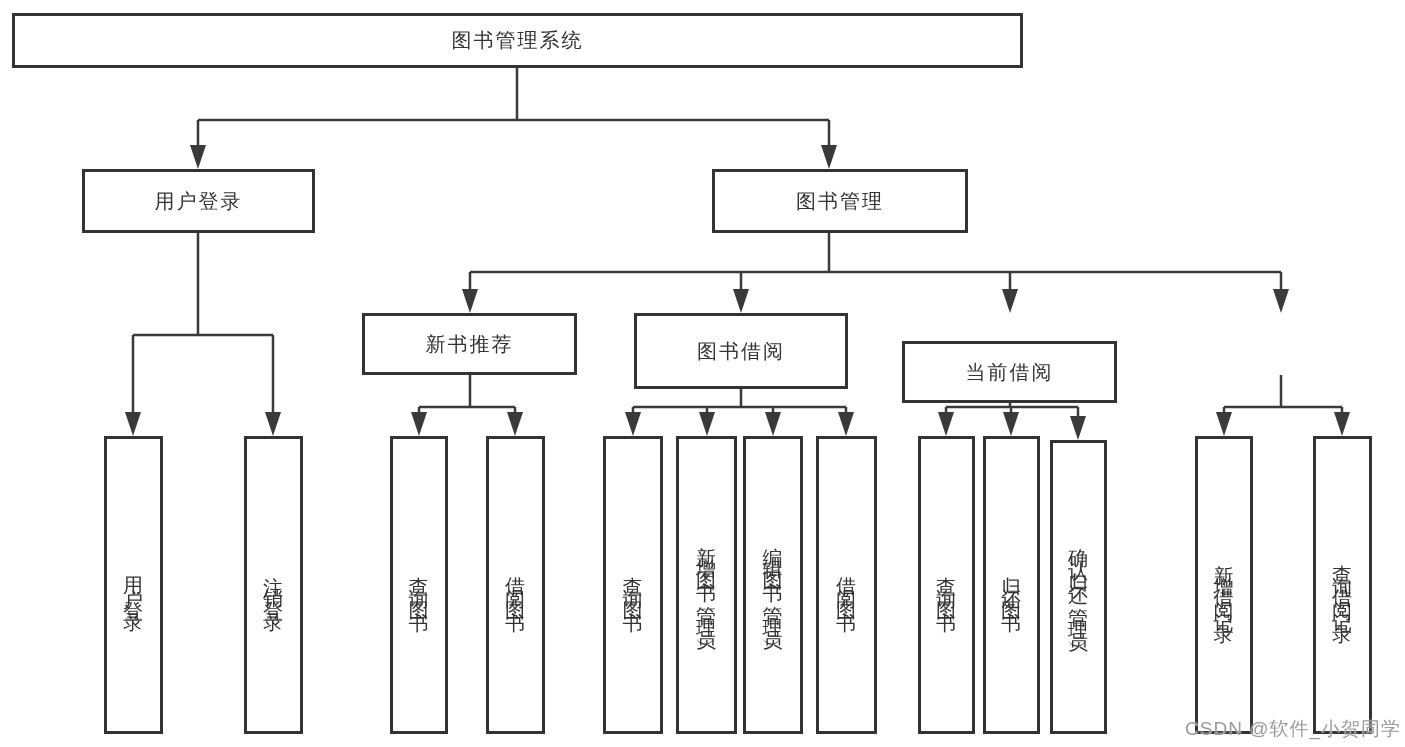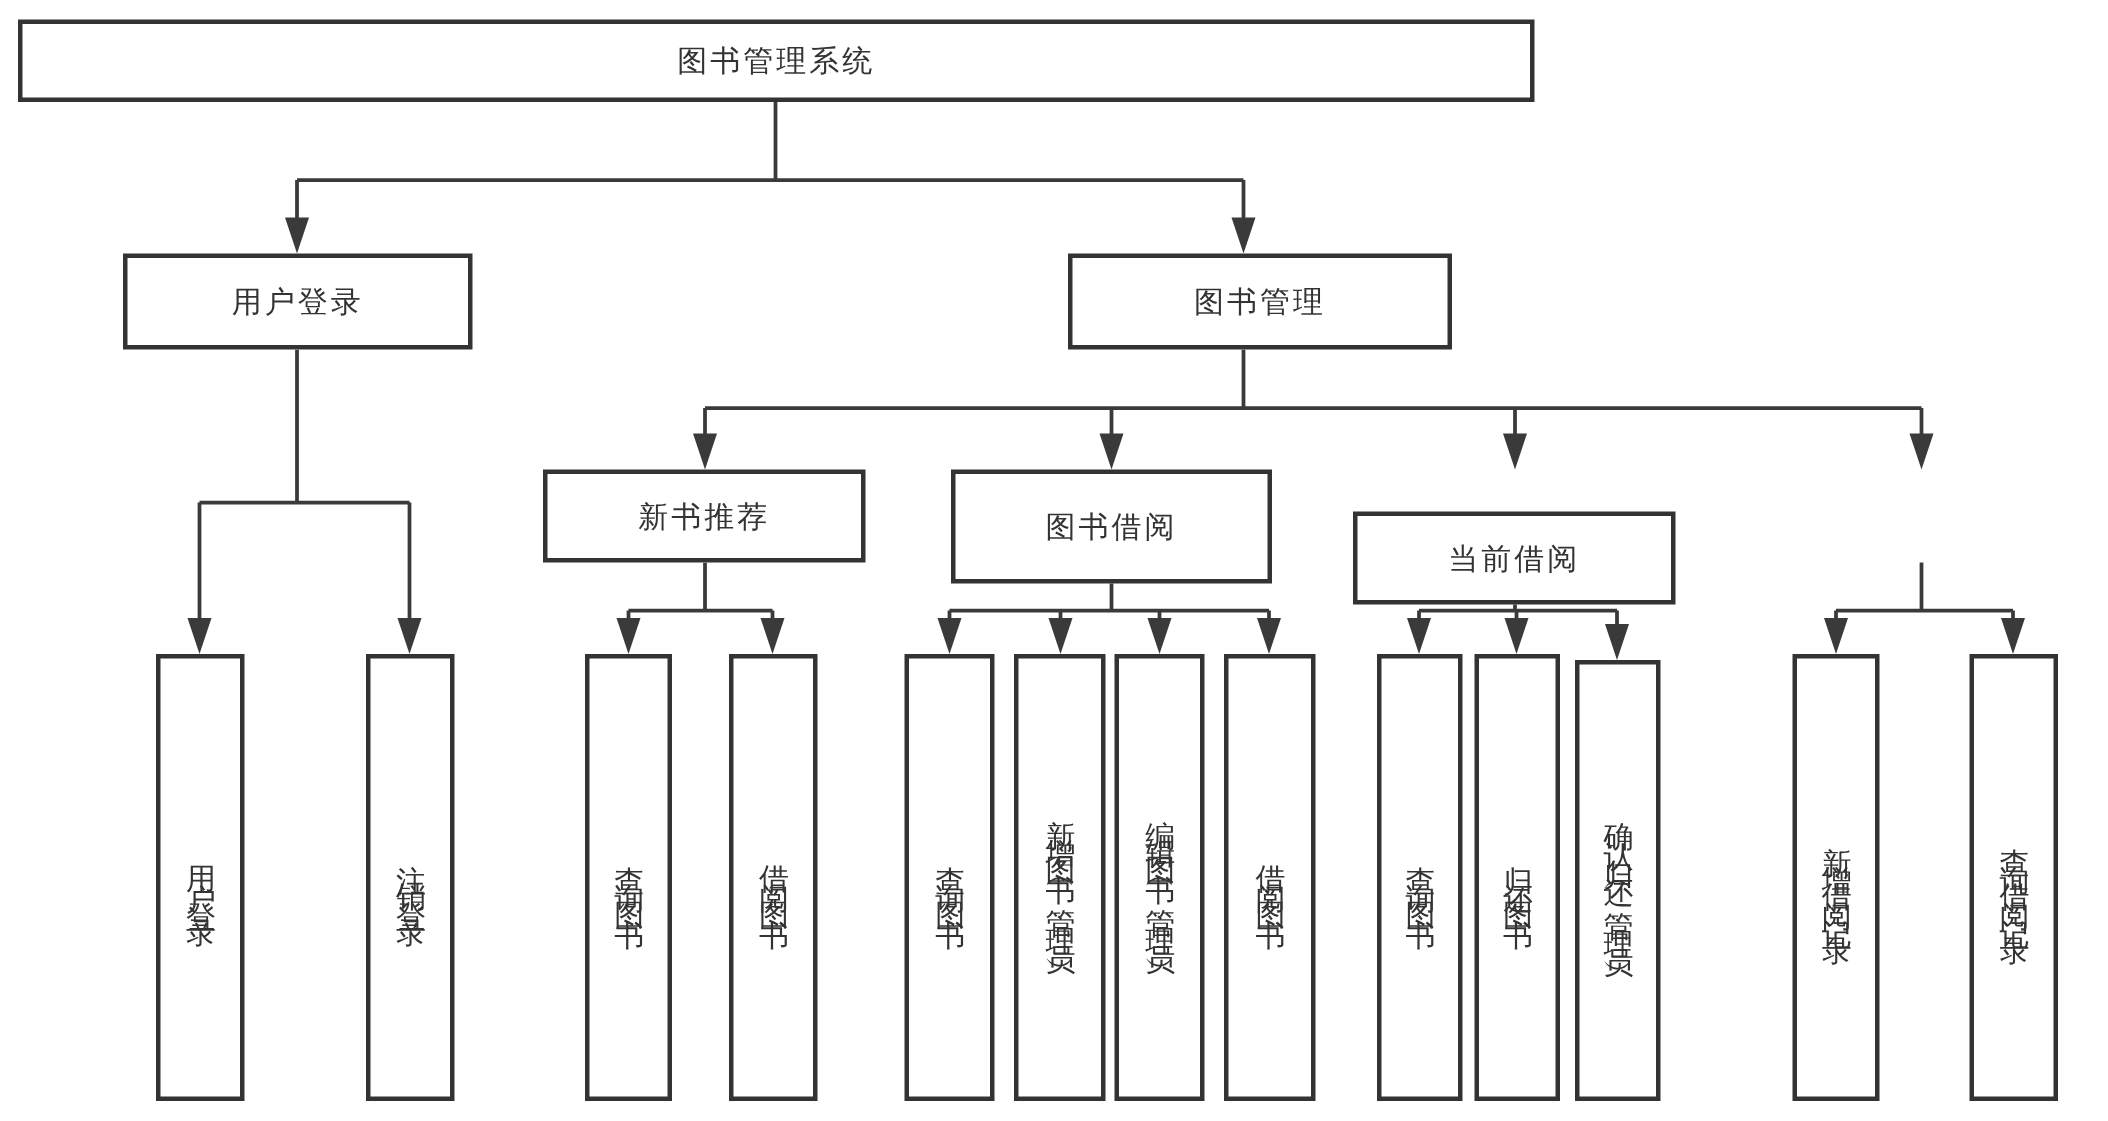--- a/index.html
+++ b/index.html
@@ -137,13 +137,14 @@
     <span>确认归还（管理员）</span>
   </div>
 
   <div class="node vnode" style="left:1195px; top:436px; width:58px; height:298px;">
     <span>新增借阅记录</span>
   </div>
   <div class="node vnode" style="left:1313px; top:436px; width:59px; height:298px;">
     <span>查询借阅记录</span>
   </div>
 
+  <div class="watermark">CSDN @软件_小贺同学</div>
 </div>
 
 </body></html>

